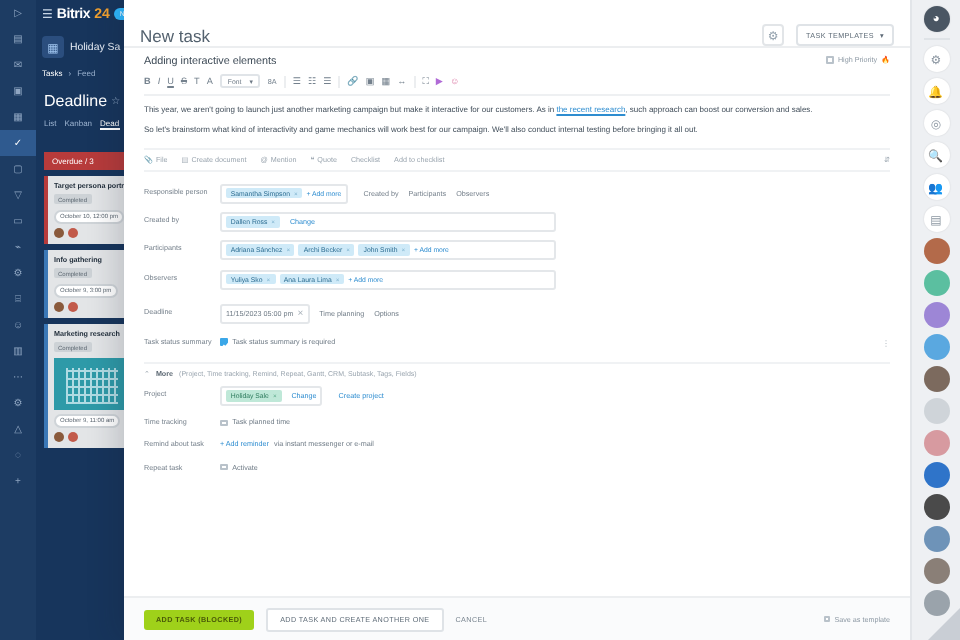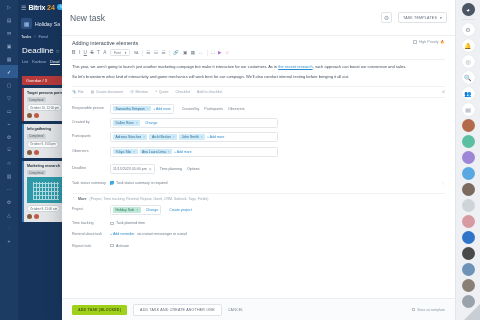--- a/index.html
+++ b/index.html
@@ -48,21 +48,21 @@
   .thumb { margin-top:2px; height:26px; background:#2e9aa8; position:relative; overflow:hidden;}
   .thumb:after{ content:""; position:absolute; left:6px; top:5px; width:26px; height:18px;
     background:
       repeating-linear-gradient(90deg,#bfe3ea 0 1px,transparent 1px 3px),
       repeating-linear-gradient(0deg,#bfe3ea 0 1px,transparent 1px 4px);
     opacity:.9;}
 
   
   .modal { position:absolute; left:62px; top:0; width:393px; height:320px; background:#fff;
     box-shadow:-4px 0 14px rgba(20,30,45,.18); display:flex; flex-direction:column; }
-  .m-head { height:36px; border-bottom:1px solid #eceef0; display:flex; align-items:center;
+  .m-head { height:24px; border-bottom:1px solid #eceef0; display:flex; align-items:flex-end;
      padding:0 8px; gap:6px; flex:none;}
   .m-title { font-size:8.5px; color:#53616e; flex:1;}
   .gearbtn { width:11px; height:11px; border:1px solid #e2e5e8; border-radius:2px; display:flex;
     align-items:center; justify-content:center; color:#93a1ad; font-size:6px;}
   .tmplbtn { height:11px; border:1px solid #dfe3e7; border-radius:2px; display:flex; align-items:center;
     gap:3px; padding:0 4px; font-size:3.6px; color:#5e6b77; letter-spacing:.2px;}
   .m-body { flex:1; overflow:hidden; position:relative; }
 
   .subhead { padding:4px 10px 0 10px; display:flex; align-items:flex-start;}
   .sub-t { font-size:5.4px; color:#3d4a56; flex:1;}

